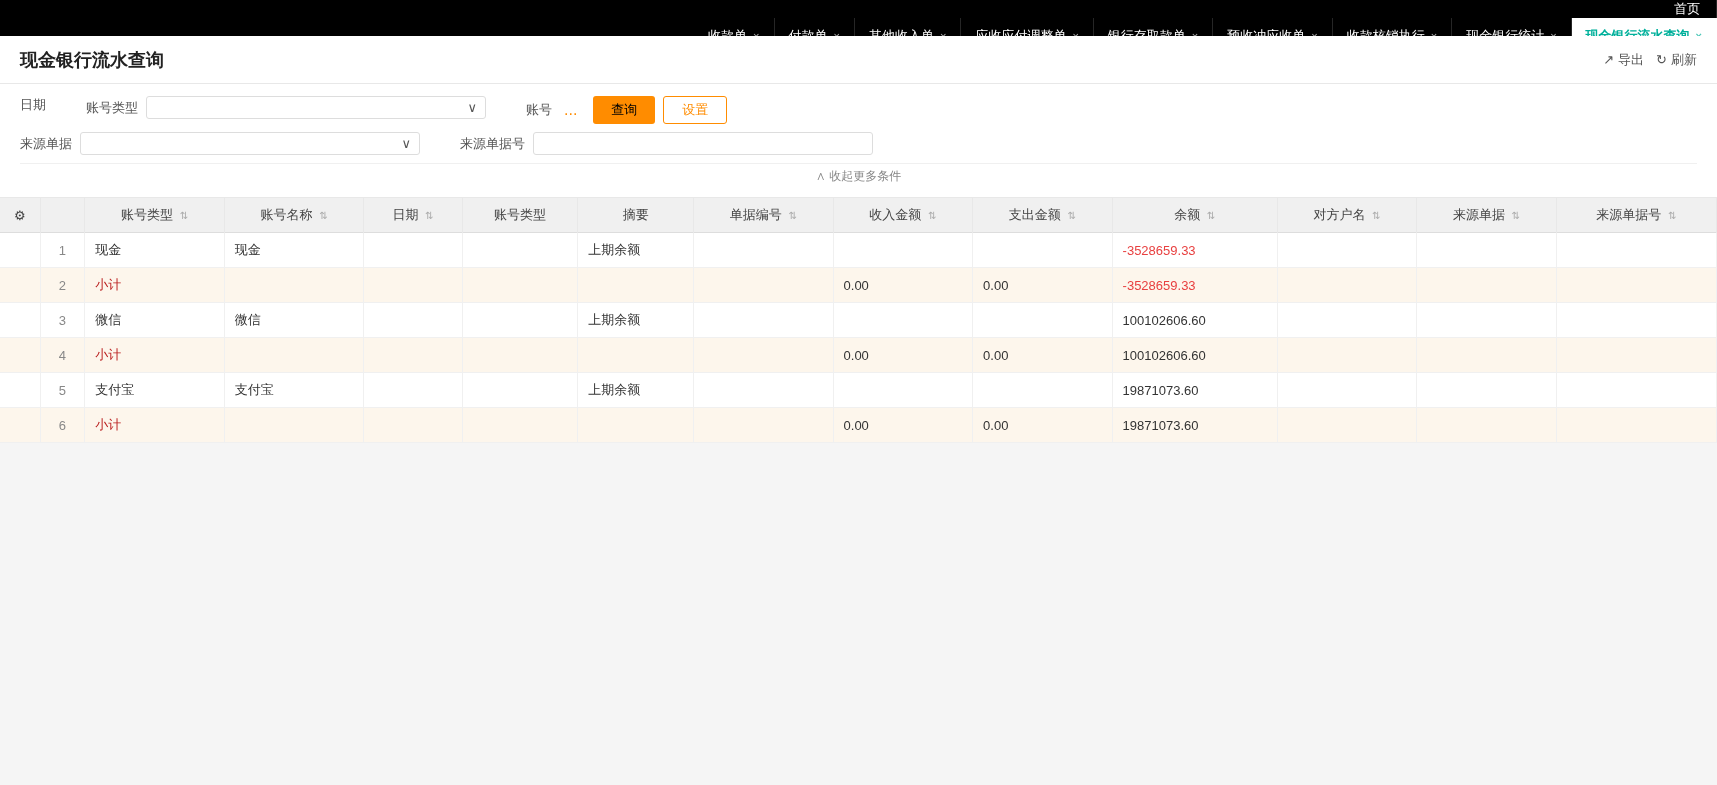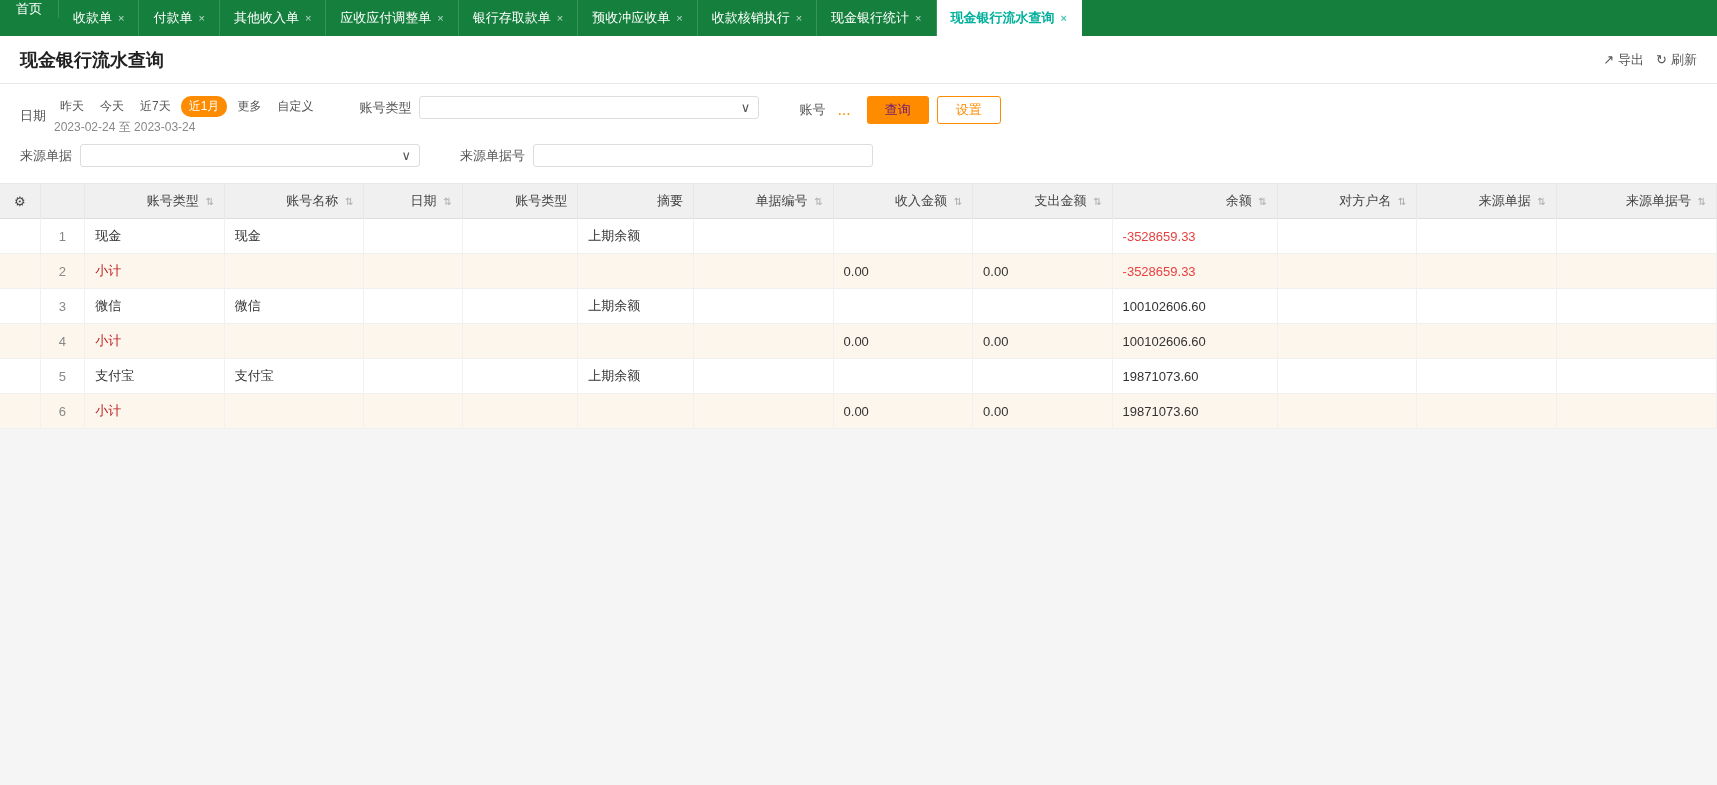--- a/index.html
+++ b/index.html
@@ -1,25 +1,26 @@
 <!DOCTYPE html>
 <html><head>
   <meta charset="utf-8">
   <style>
     * { margin: 0; padding: 0; box-sizing: border-box; }
     body { font-family: 'Microsoft YaHei', Arial, sans-serif; font-size: 13px; background: #f5f5f5; color: #333; }
 
     
     .top-nav {
-      background: #15803d;
-      display: flex;
-      align-items: flex-start;
+      background: #000000;
+      display: flex;
+      align-items: flex-end;
       height: 36px;
       padding: 0 0;
       overflow: hidden;
+      flex-direction: column;
     }
     .nav-item {
       display: flex;
       align-items: center;
       height: 36px;
       padding: 0 14px;
       color: #fff;
       font-size: 13px;
       cursor: pointer;
       white-space: nowrap;
@@ -157,21 +158,21 @@
       color: #888;
       font-size: 12px;
       cursor: pointer;
       border-top: 1px solid #f0f0f0;
       margin-top: 4px;
     }
 
     
     .btn-query {
       background: #ff8c00;
-      color: #701a75;
+      color: #000000;
       border: none;
       border-radius: 3px;
       padding: 5px 18px;
       font-size: 13px;
       cursor: pointer;
       white-space: nowrap;
     }
     .btn-settings {
       background: #fff;
       color: #ff8c00;
@@ -193,21 +194,21 @@
       width: 100%;
       border-collapse: collapse;
       font-size: 13px;
     }
     thead tr {
       background: #f0f0f0;
       border-bottom: 1px solid #ddd;
     }
     thead th {
       padding: 8px 10px;
-      text-align: right;
+      text-align: center;
       font-weight: normal;
       color: #444;
       white-space: nowrap;
       border-right: 1px solid #e8e8e8;
       position: relative;
     }
     thead th .sort-arrows {
       color: #aaa;
       font-size: 10px;
       margin-left: 3px;
@@ -265,31 +266,20 @@
       <span>刷新</span>
     </button>
   </div>
 </div>
 
 <div class="filter-area">
   <div class="filter-row">
 
     <div class="filter-group">
       <span class="filter-label">日期</span>
-      <div style="display:flex;flex-direction:column;">
-        <div class="date-shortcuts">
-          <button class="date-btn">昨天</button>
-          <button class="date-btn">今天</button>
-          <button class="date-btn">近7天</button>
-          <button class="date-btn active">近1月</button>
-          <button class="date-btn">更多</button>
-          <button class="date-btn">自定义</button>
-        </div>
-        <div class="date-range-text">2023-02-24 至 2023-03-24</div>
-      </div>
     </div>
 
     <div class="filter-group">
       <span class="filter-label">账号类型</span>
       <div class="filter-select filter-select-wide">
         <span></span>
         <span>∨</span>
       </div>
     </div>
 
@@ -310,20 +300,24 @@
         <span></span>
         <span>∨</span>
       </div>
     </div>
     <div class="filter-group">
       <span class="filter-label">来源单据号</span>
       <input class="filter-input" type="text" style="">
     </div>
   </div>
 
+  <div class="collapse-bar">
+    <span>∧ </span>
+    <span>收起更多条件</span>
+  </div>
 </div>
 
 <div class="table-container">
   <table>
     <thead>
       <tr>
         <th class="th-settings">⚙</th>
         <th></th>
         <th>账号类型 <span class="sort-arrows">⇅</span></th>
         <th>账号名称 <span class="sort-arrows">⇅</span></th>

